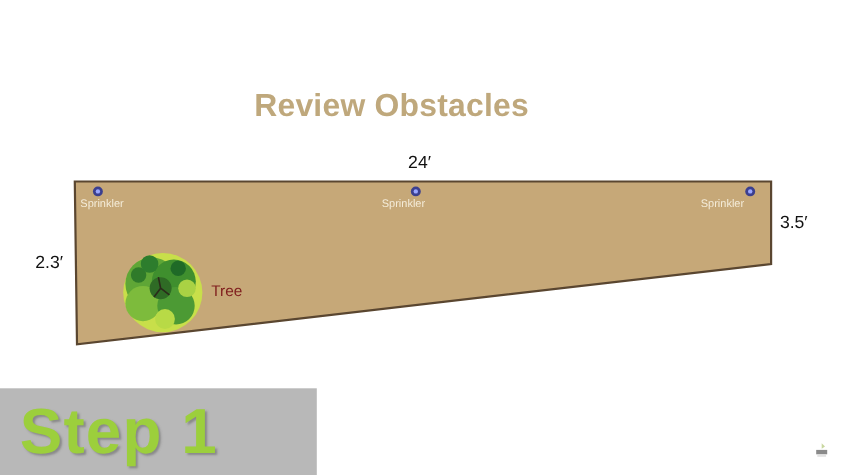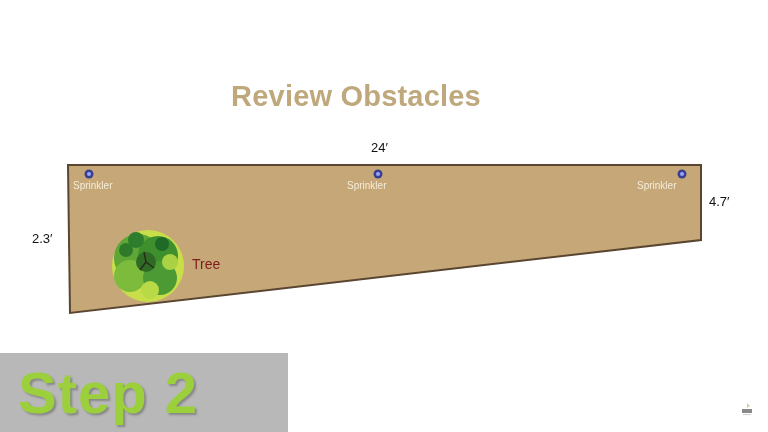--- a/index.html
+++ b/index.html
@@ -1,33 +1,33 @@
 <!DOCTYPE html>
 <html><head>
   <meta charset="utf-8">
   <style>
     html, body { margin: 0; padding: 0; }
     body { width: 768px; height: 432px; background: #ffffff; position: relative; overflow: hidden; font-family: "Liberation Sans", sans-serif; }
     .title { position: absolute; left: 0; width: 712px; top: 80px; text-align: center; font-size: 29px; font-weight: bold; color: #bfa87c; letter-spacing: 0.2px; }
-    .dim { position: absolute; font-size: 13px; color: #111; font-family: "Liberation Sans", sans-serif; text-align: center; }
+    .dim { position: absolute; font-size: 16px; color: #111; font-family: "Liberation Sans", sans-serif; text-align: center; }
     svg.yard { position: absolute; left: 0; top: 0; }
     .sprink-label { position: absolute; font-size: 10px; color: #f4ecd9; }
     .tree-label { position: absolute; font-size: 14px; color: #7f1d1d; }
     .step-box { position: absolute; left: 0; top: 353px; width: 288px; height: 79px; background: #b8b8b8; }
     .step-text { position: absolute; left: 18px; top: 6px; font-size: 58px; font-weight: bold; color: #9ccf3c; text-shadow: 2px 2px 2px rgba(80,80,80,0.45); letter-spacing: 1px; }
     .logo { position: absolute; left: 741px; top: 402px; width: 12px; height: 14px; }
   </style>
 </head>
 <body>
 
 <div class="title">Review Obstacles</div>
 
 <span class="dim" style="left:371px; top:140px;">24′</span>
 <span class="dim" style="left:32px; top:231px;">2.3′</span>
-<span class="dim" style="left:709px; top:194px;">4.7′</span>
+<span class="dim" style="left:709px; top:194px;">3.5′</span>
 
 <svg class="yard" width="768" height="432">
   <polygon points="68,165 701,165 701,240 70,313" fill="#c6a878" stroke="#5a4630" stroke-width="2"></polygon>
 
   <g>
     <circle cx="89" cy="174" r="4.5" fill="#3b3f8f"></circle>
       <circle cx="89" cy="174" r="2" fill="#9aa6ff"></circle>
   </g>
   <g>
     <circle cx="378" cy="174" r="4.5" fill="#3b3f8f"></circle>
@@ -54,20 +54,20 @@
   </g>
 </svg>
 
 <span class="sprink-label" style="left:73px; top:180px;">Sprinkler</span>
 <span class="sprink-label" style="left:347px; top:180px;">Sprinkler</span>
 <span class="sprink-label" style="left:637px; top:180px;">Sprinkler</span>
 
 <span class="tree-label" style="left:192px; top:256px;">Tree</span>
 
 <div class="step-box">
-  <span class="step-text">Step 2</span>
+  <span class="step-text">Step 1</span>
 </div>
 
 <svg class="logo" viewBox="0 0 12 14">
   <path d="M6 1 L9 4 L6 6 Z" fill="#c9d7a0"></path>
   <rect x="1" y="7" width="10" height="4" fill="#8a8a8a"></rect>
   <rect x="2" y="12" width="8" height="1" fill="#cfcfcf"></rect>
 </svg>
 
 </body></html>

